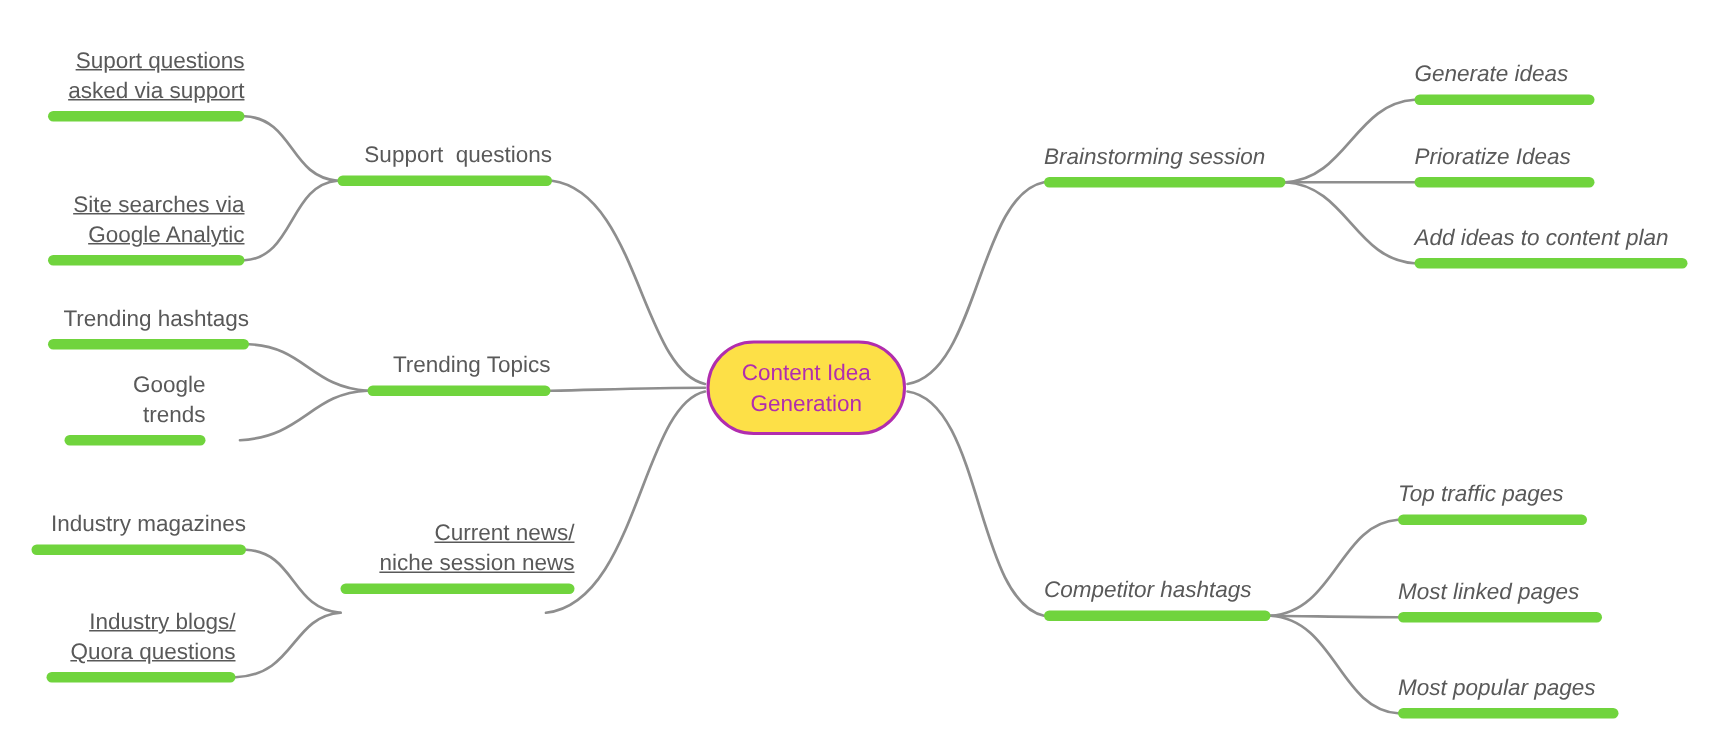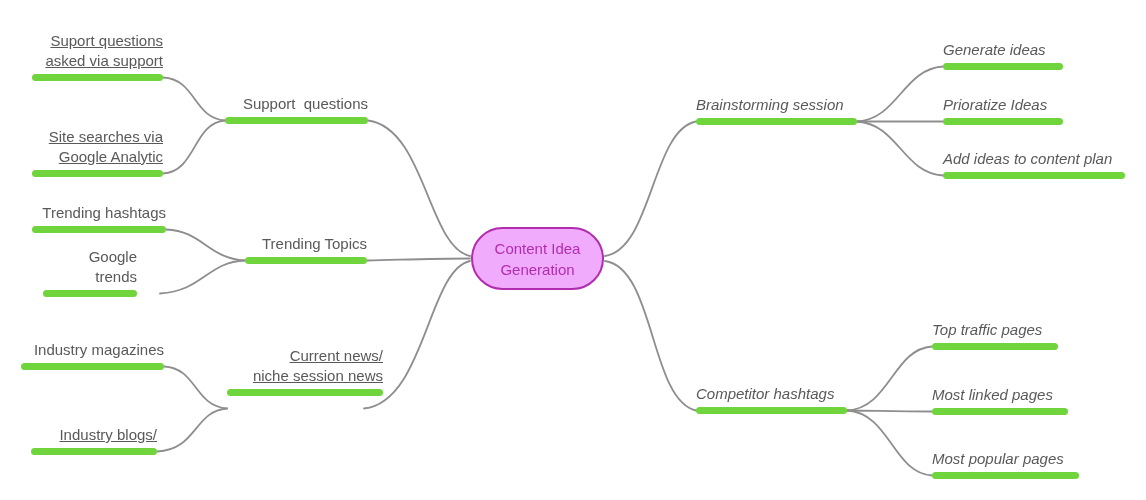--- a/index.html
+++ b/index.html
@@ -24,21 +24,21 @@
     position:absolute;left:0;bottom:10px;width:100%;
     font-size:15px;line-height:20px;color:var(--label);
     white-space:pre-wrap;
   }
   .node.align-right .label{text-align:right;}
   .node.align-left  .label{text-align:left;font-style:italic;}
   .label span{display:block;text-decoration:underline;}
   #center-node{
     position:absolute;left:471px;top:227px;width:133px;height:63px;
     box-sizing:border-box;border:2.5px solid var(--magenta);border-radius:32px;
-    background:#f0abfc;display:flex;flex-direction:column;align-items:center;justify-content:center;
+    background:#fde047;display:flex;flex-direction:column;align-items:center;justify-content:center;
     color:var(--magenta);font-size:15px;line-height:21px;text-align:center;
   }
 </style>
 </head>
 <body>
 
 <div id="canvas">
 
   <svg id="wires" viewBox="0 0 1146 500" fill="none" stroke="#8e8e8e" stroke-width="1.8" stroke-linecap="round">
     <path d="M163,77.5 C196,79 193,118 225,120.5"></path>
@@ -99,21 +99,21 @@
     <div class="label"><span>Current news/</span><span>niche session news</span></div>
     <div class="bar"></div>
   </div>
 
   <div class="node align-right" style="left:21px;top:363px;width:143px">
     <div class="label">Industry magazines</div>
     <div class="bar"></div>
   </div>
 
   <div class="node align-right" style="left:31px;top:448px;width:126px">
-    <div class="label"><span>Industry blogs/</span></div>
+    <div class="label"><span>Industry blogs/</span><span>Quora questions</span></div>
     <div class="bar"></div>
   </div>
 
   <div class="node align-left" style="left:696px;top:118px;width:161px">
     <div class="label">Brainstorming session</div>
     <div class="bar"></div>
   </div>
 
   <div class="node align-left" style="left:943px;top:63px;width:120px">
     <div class="label">Generate ideas</div>

